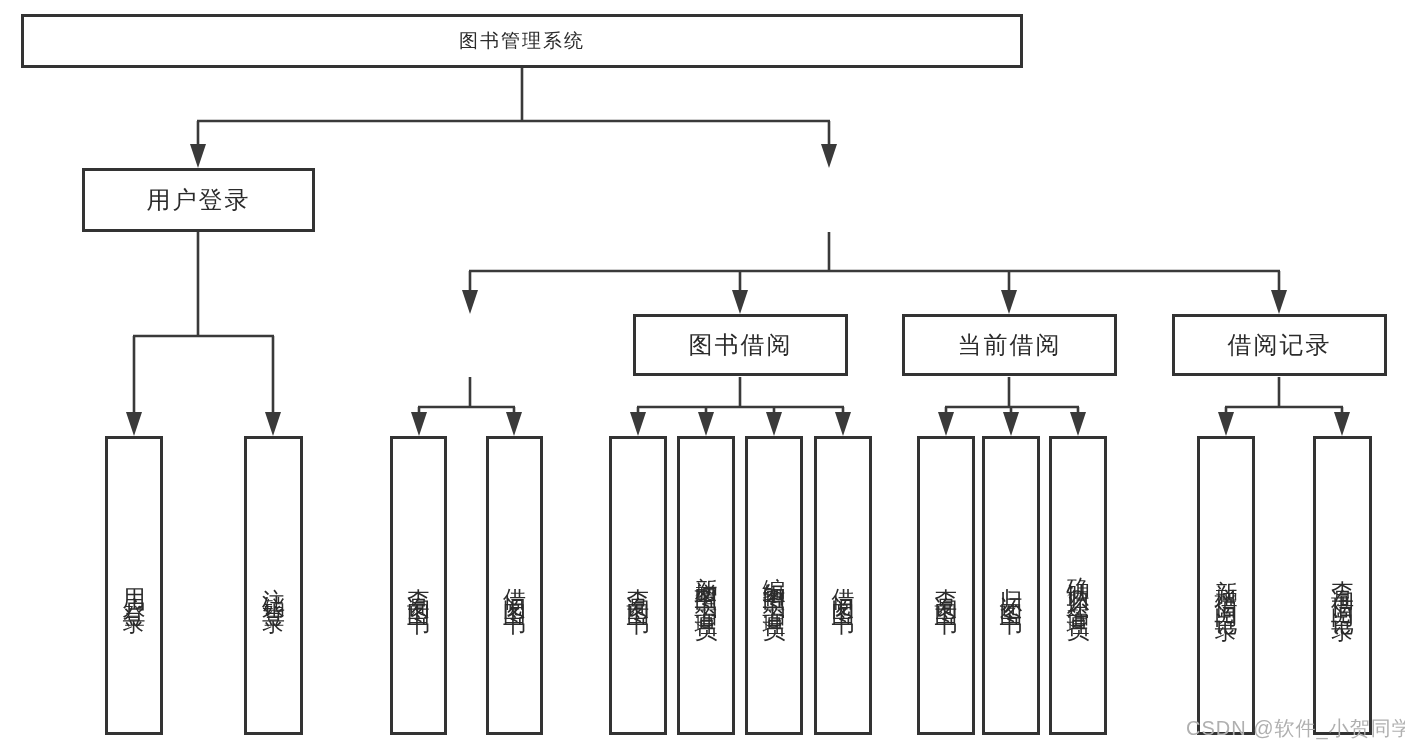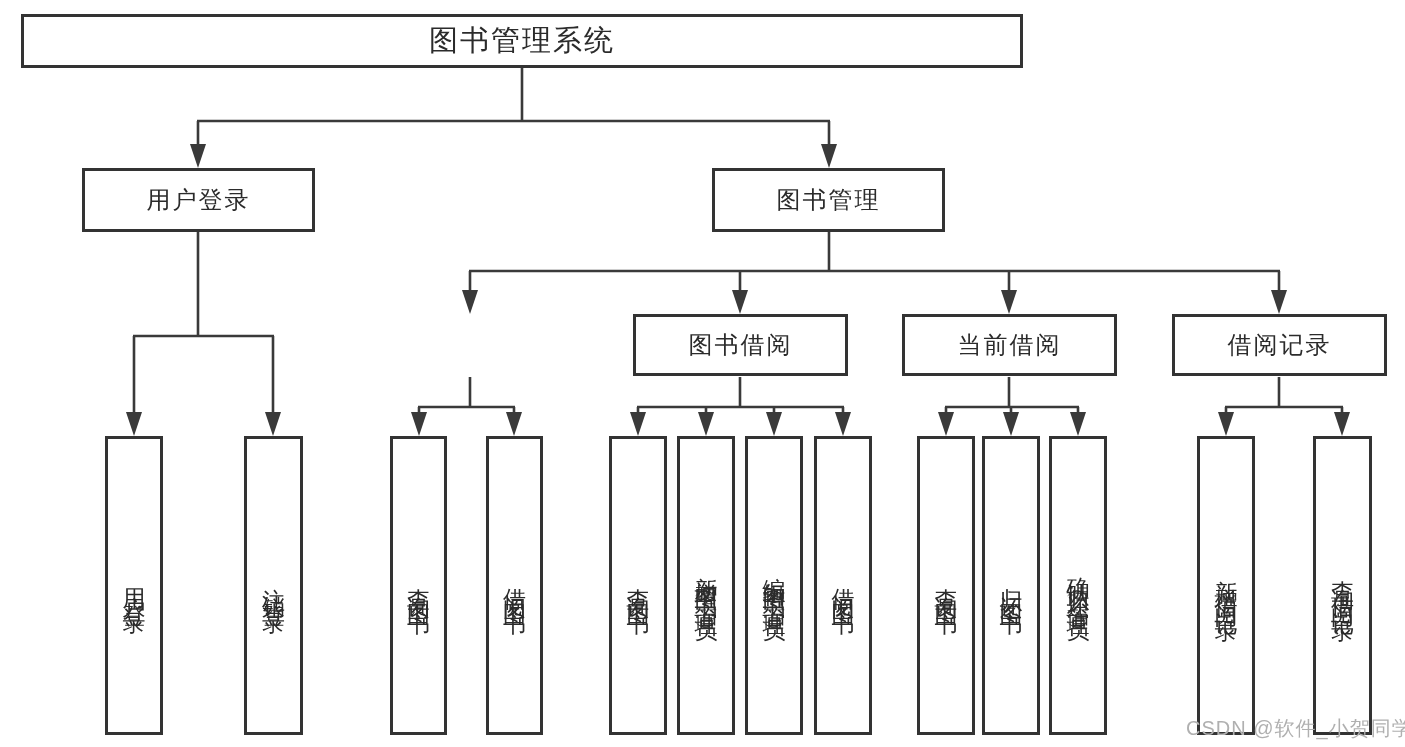--- a/index.html
+++ b/index.html
@@ -16,21 +16,21 @@
     border:3px solid #333333;
     box-sizing:border-box;
     display:flex;
     align-items:center;
     justify-content:center;
     color:#2b2b2b;
     font-size:24px;
     letter-spacing:2px;
     z-index:2;
   }
-  .box.root{font-size:29px;}
+  .box.root{font-size:19px;}
   .vbox{
     position:absolute;
     background:#ffffff;
     border:3px solid #333333;
     box-sizing:border-box;
     display:flex;
     align-items:center;
     justify-content:center;
     color:#2b2b2b;
     z-index:2;
@@ -120,21 +120,20 @@
       <polygon points="1003,412 1019,412 1011,436"></polygon>
       <polygon points="1070,412 1086,412 1078,436"></polygon>
       <polygon points="1218,412 1234,412 1226,436"></polygon>
       <polygon points="1334,412 1350,412 1342,436"></polygon>
     </g>
   </svg>
 
   <div class="box root" style="left:21px;top:14px;width:1002px;height:54px">图书管理系统</div>
 
   <div class="box" style="left:82px;top:168px;width:233px;height:64px">用户登录</div>
-  <div class="box" style="left:712px;top:168px;width:233px;height:64px">图书管理</div>
 
   <div class="box" style="left:902px;top:314px;width:215px;height:62px">当前借阅</div>
   <div class="box" style="left:633px;top:314px;width:215px;height:62px">图书借阅</div>
   <div class="box" style="left:1172px;top:314px;width:215px;height:62px">借阅记录</div>
 
   <div class="vbox" style="left:105px;top:436px;width:58px;height:299px">
     <span class="vt">用户登录</span>
   </div>
   <div class="vbox" style="left:244px;top:436px;width:59px;height:299px">
     <span class="vt">注销登录</span>

